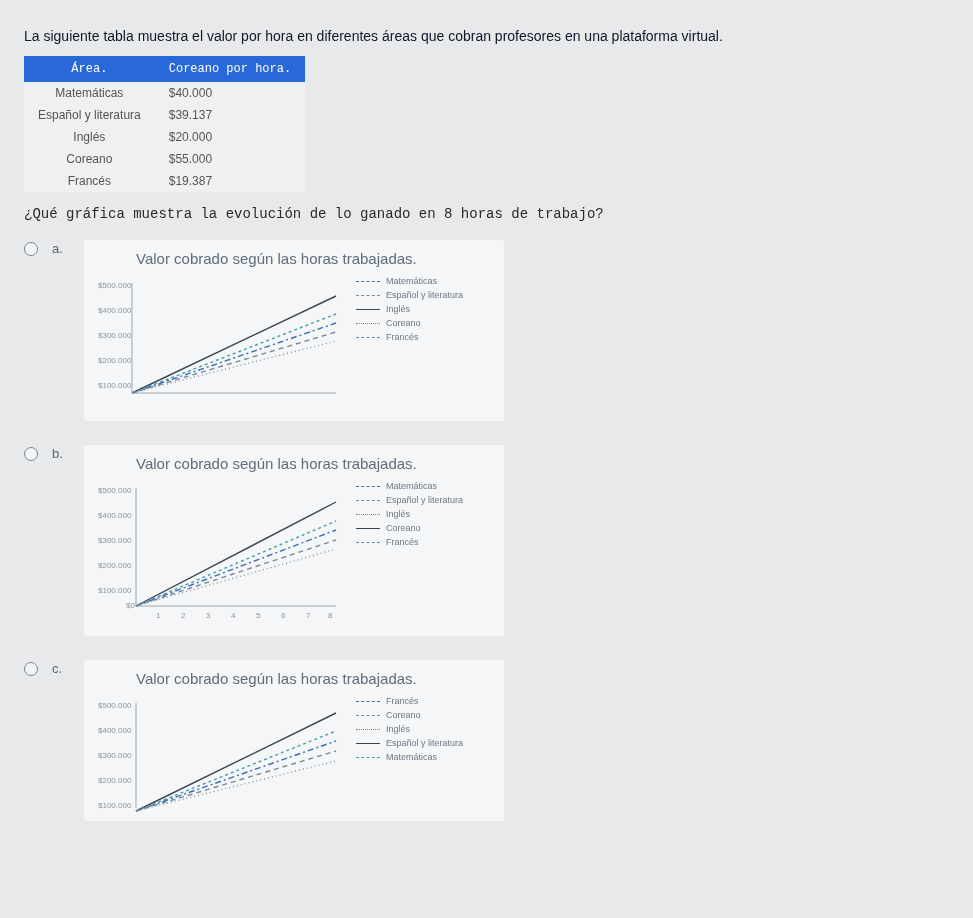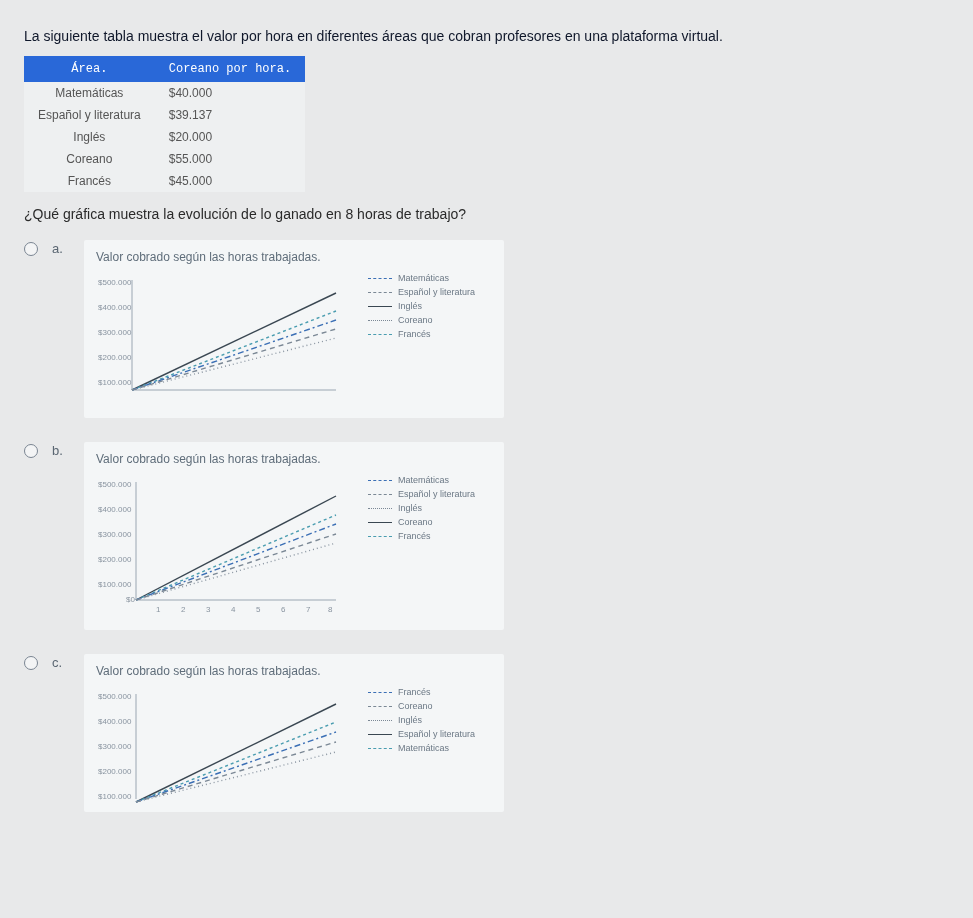--- a/index.html
+++ b/index.html
@@ -37,20 +37,21 @@
     padding: 4px 14px;
     text-align: left;
     color: #555;
     font-size: 12px;
   }
   .data-table td.area-cell { text-align: center; }
   .sub-question {
     font-size: 14px;
     color: #2a2a2a;
     margin: 8px 0 18px 0;
+    font-family: Liberation Mono, monospace;
   }
   .option-row {
     display: flex;
     align-items: flex-start;
     margin-bottom: 24px;
     gap: 14px;
   }
   .radio {
     width: 14px; height: 14px;
     border: 1.5px solid #7a8592;
@@ -65,27 +66,28 @@
     flex: 0 0 18px;
     margin-top: 1px;
   }
   .chart-card {
     background: #f4f6f7;
     width: 420px;
     padding: 10px 12px 8px 12px;
     border-radius: 2px;
   }
   .chart-title {
-    font-size: 12px;
+    font-size: 15px;
     color: #5f6d7a;
     margin-bottom: 6px;
+    margin-left: 40px;
   }
   .chart-body {
     display: flex;
-    gap: 22px;
+    gap: 10px;
   }
   .plot-col {
     flex: 0 0 250px;
   }
   .legend-col {
     flex: 1;
     font-size: 9px;
     color: #6b7885;
     padding-top: 4px;
   }
@@ -138,21 +140,21 @@
     <tr>
       <td class="area-cell">Inglés</td>
       <td>$20.000</td>
     </tr>
     <tr>
       <td class="area-cell">Coreano</td>
       <td>$55.000</td>
     </tr>
     <tr>
       <td class="area-cell">Francés</td>
-      <td>$45.000</td>
+      <td>$19.387</td>
     </tr>
   </tbody>
 </table>
 
 <div class="sub-question">¿Qué gráfica muestra la evolución de lo ganado en 8 horas de trabajo?</div>
 
 <div class="option-row">
   <div class="radio"></div>
   <div class="option-letter">a.</div>
   <div class="chart-card">

